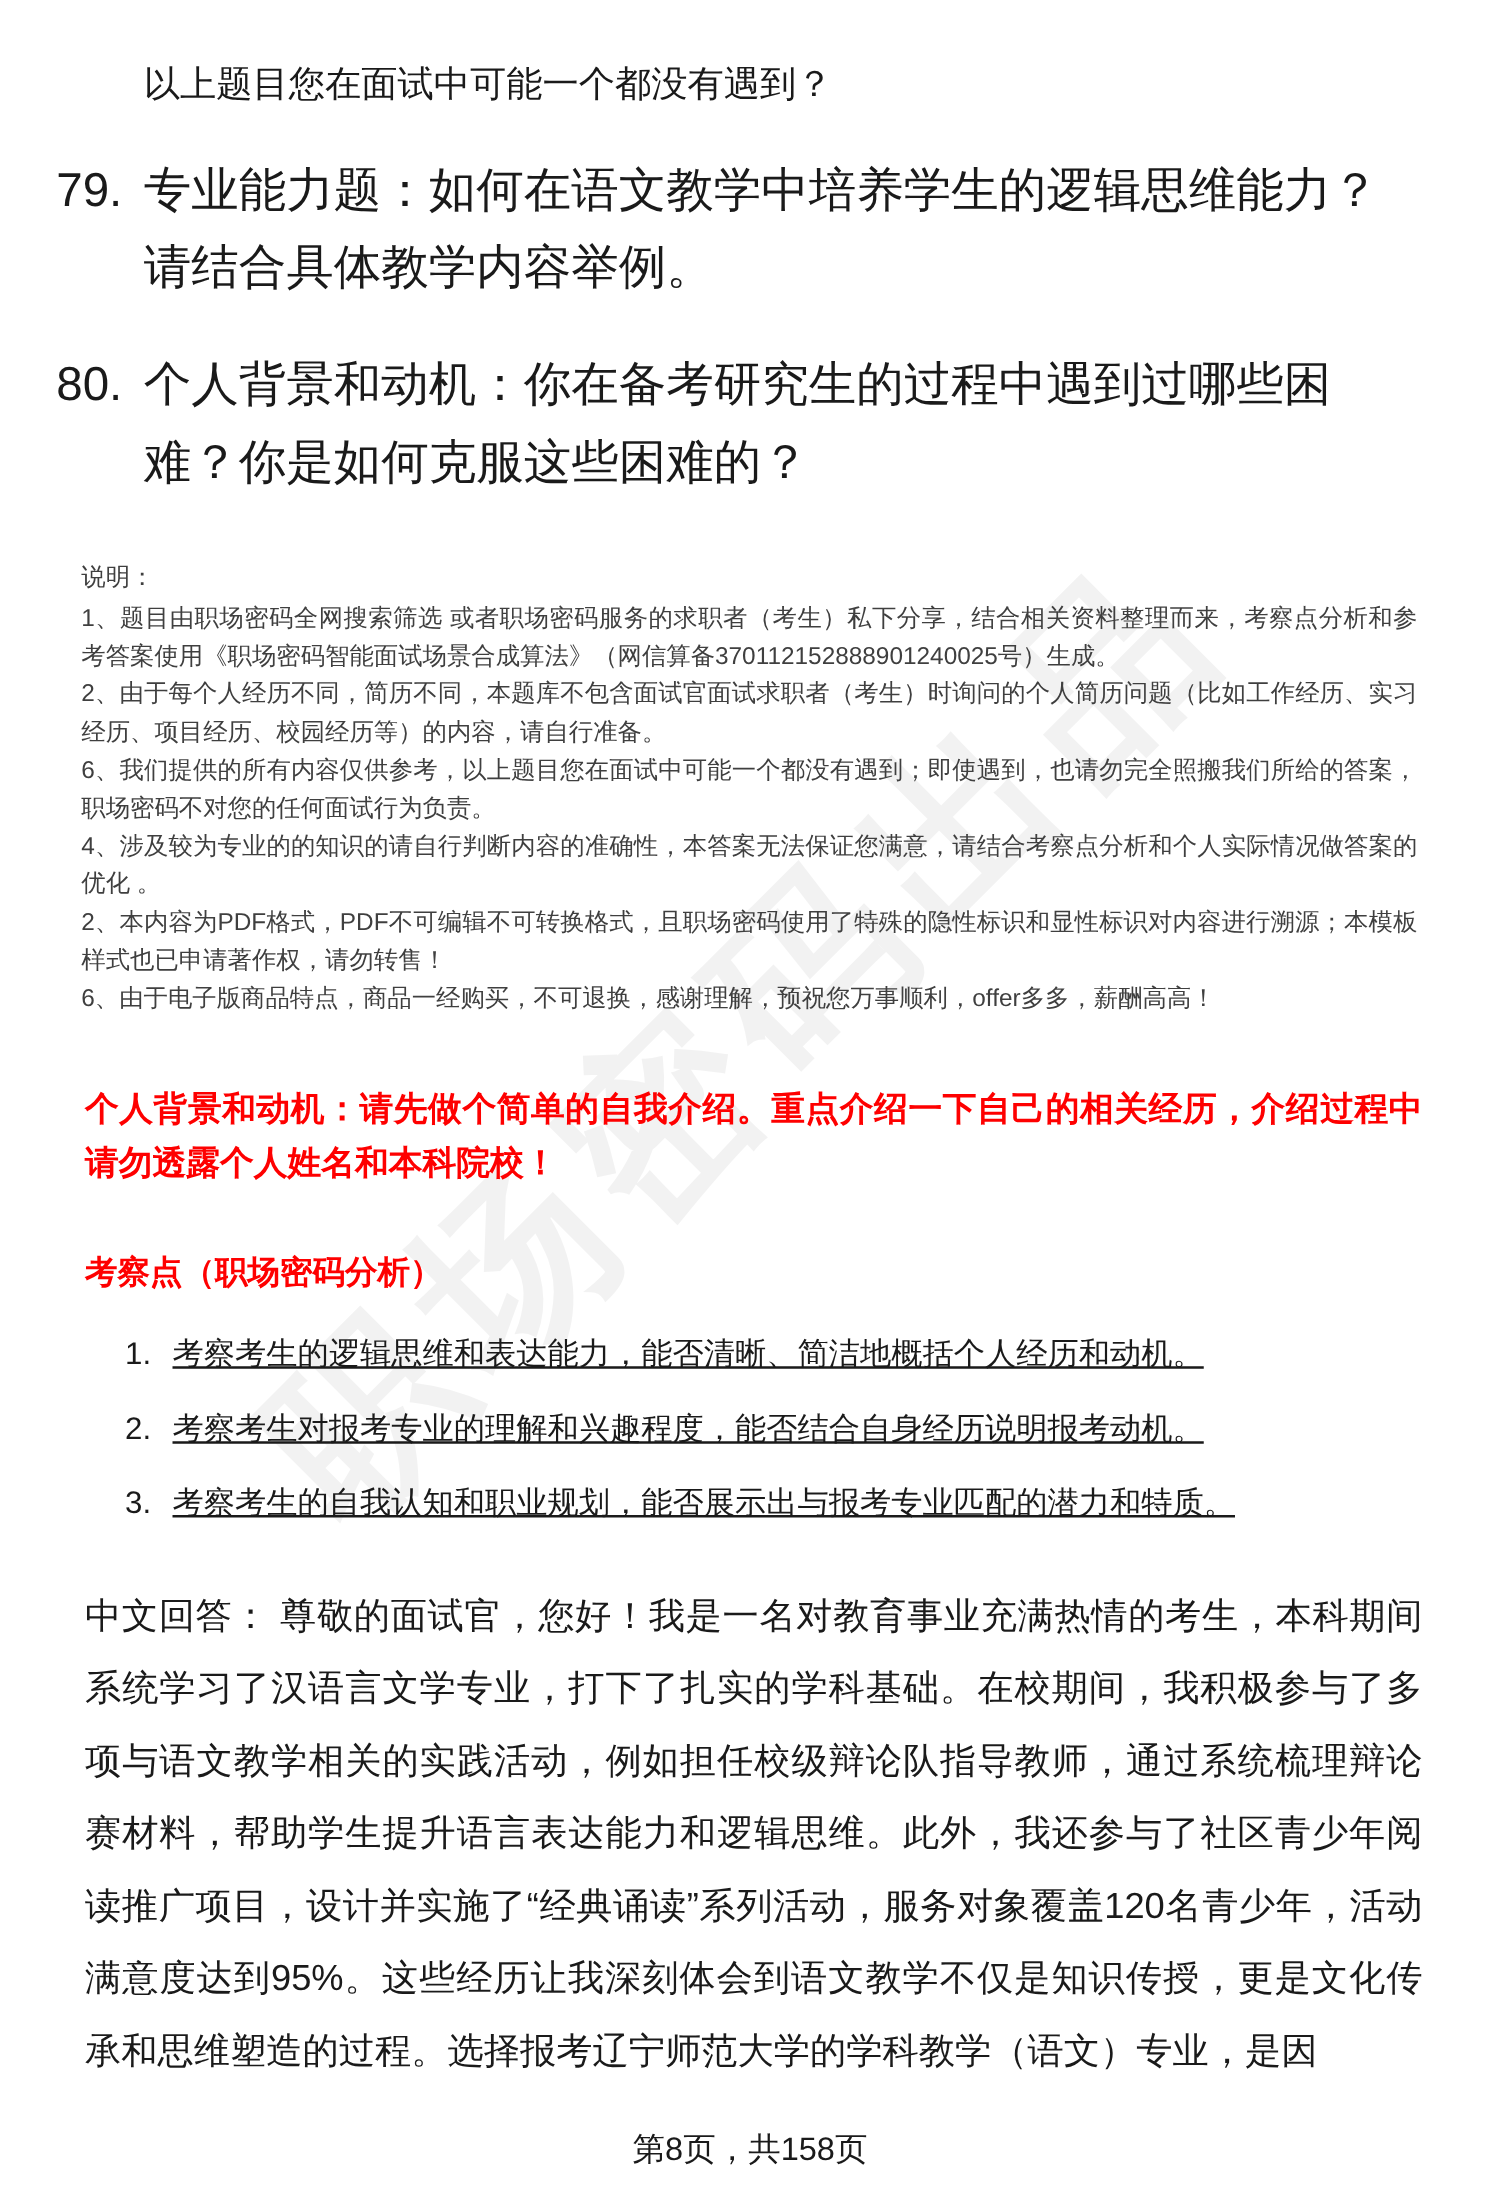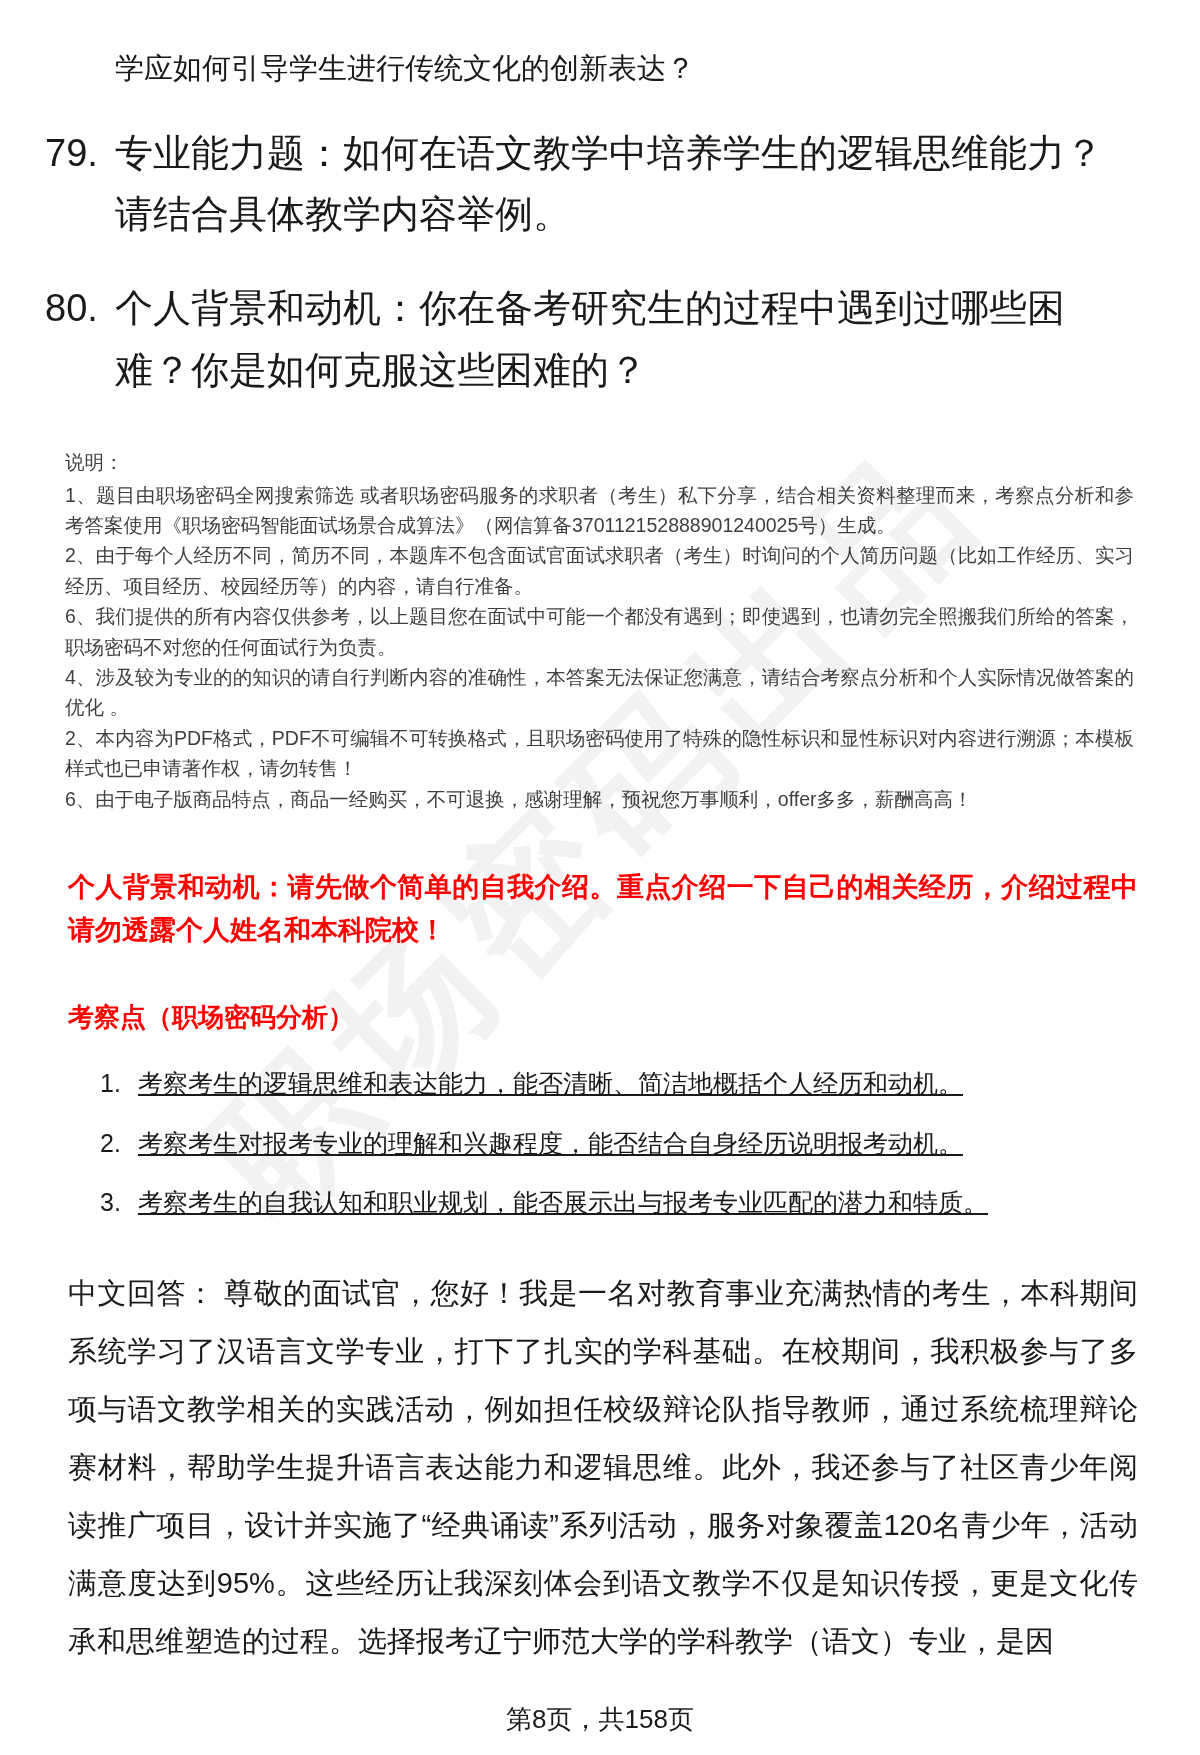--- a/index.html
+++ b/index.html
@@ -95,21 +95,21 @@
 </style>
 </head>
 <body>
 
 <div class="page">
 
   <div class="watermark">职场密码出品</div>
 
   <div class="content">
 
-    <div class="continuation">学应如何引导学生进行传统文化的创新表达？</div>
+    <div class="continuation">以上题目您在面试中可能一个都没有遇到？</div>
 
     <div class="question">
       <span class="q-num">79.</span>
       <span class="q-text">专业能力题：如何在语文教学中培养学生的逻辑思维能力？请结合具体教学内容举例。</span>
     </div>
 
     <div class="question">
       <span class="q-num">80.</span>
       <span class="q-text">个人背景和动机：你在备考研究生的过程中遇到过哪些困难？你是如何克服这些困难的？</span>
     </div>

